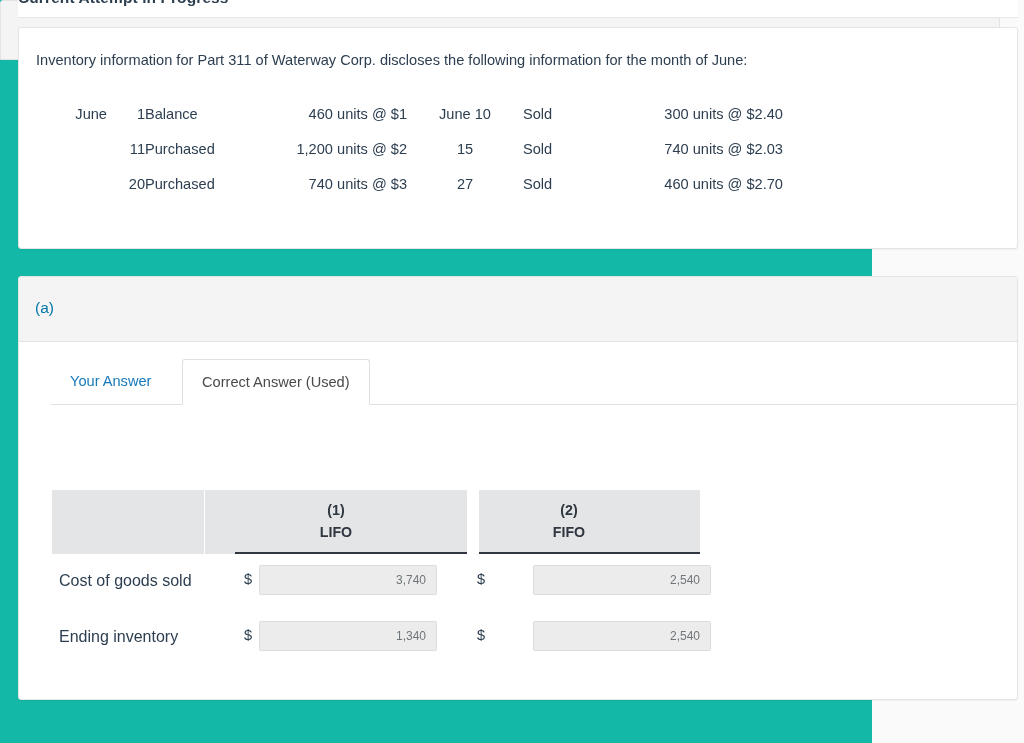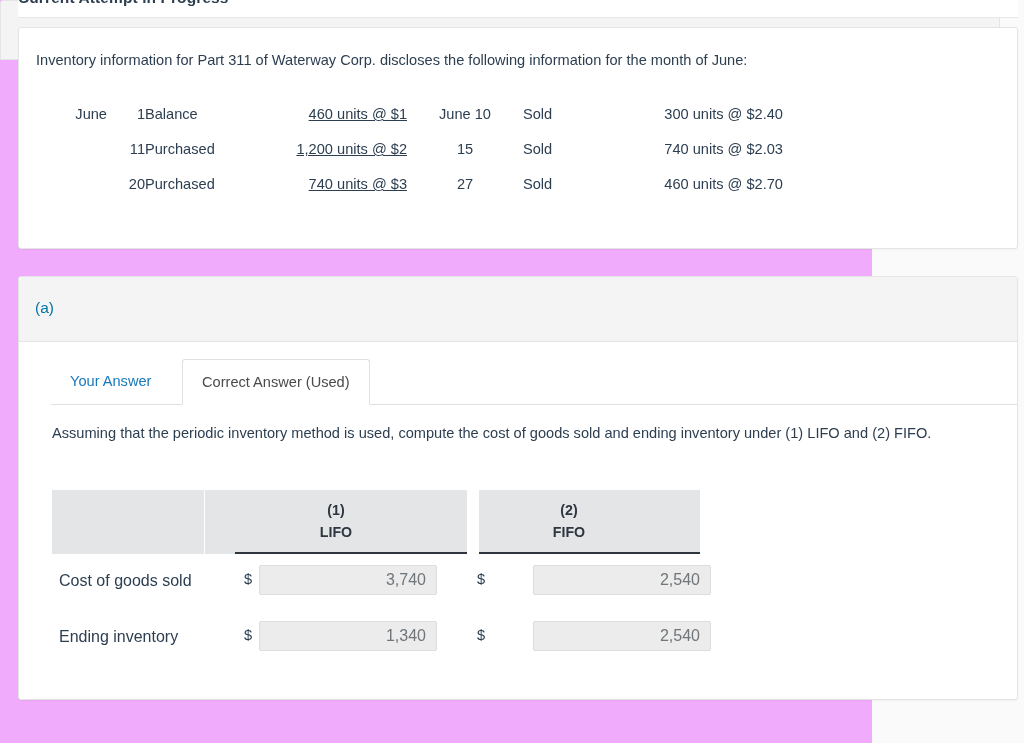--- a/index.html
+++ b/index.html
@@ -12,21 +12,21 @@
     overflow: hidden;
     background: #fafafa;
     font-family: "Liberation Sans", "DejaVu Sans", sans-serif;
     color: #2c3e50;
   }
 
   .page {
     position: relative;
     width: 872px;
     height: 743px;
-    background: #f0abfc;
+    background: #14b8a6;
   }
 
   
   .attempt-bar {
     position: absolute;
     left: 18px; top: -10px;
     width: 1000px;
     height: 28px;
     background: #ffffff;
   }
@@ -83,21 +83,21 @@
     font-size: 14.6px;
     color: #2c3e50;
     padding: 6px 0 13px 0;
     white-space: nowrap;
     vertical-align: top;
     margin-top: 48px;
   }
   .c-month   { width: 78px;  text-align: right; padding-right: 0px; }
   .c-day     { width: 38px;  text-align: right; padding-right: 0px; }
   .c-action  { width: 112px; text-align: left;  padding-left: 18px; }
-  .c-units   { width: 150px; text-align: right; text-decoration: underline; }
+  .c-units   { width: 150px; text-align: right; }
   .c-month2  { width: 116px; text-align: center; }
   .c-action2 { width: 100px; text-align: left; padding-left: 22px; }
   .c-units2  { width: 160px; text-align: right; padding-left: 22px; }
 
   
   #card-a {
     left: 18px;
     top: 276px;
     width: 1000px;
     height: 424px;
@@ -241,21 +241,21 @@
   .d2 { left: 425px; }
   .field {
     position: absolute;
     top: 11px;
     height: 30px;
     width: 178px;
     background: #ececec;
     border: 1px solid #dcdcdc;
     border-radius: 2px;
     font-family: "Liberation Sans", "DejaVu Sans", sans-serif;
-    font-size: 16px;
+    font-size: 12px;
     color: #6f7579;
     text-align: right;
     padding: 0 10px;
     line-height: 28px;
   }
   .f1 { left: 207px; }
   .f2 { left: 441px; margin-left: 40px; }
 
   
   #card-next {
@@ -318,21 +318,20 @@
     <div class="section-head">
       <div class="section-label">(a)</div>
     </div>
 
     <div class="tabs">
       <div class="tab-strip-line"></div>
       <div class="tab tab-active">Correct Answer (Used)</div>
       <div class="tab tab-inactive">Your Answer</div>
     </div>
 
-    <div class="prompt">Assuming that the periodic inventory method is used, compute the cost of goods sold and ending inventory under (1) LIFO and (2) FIFO.</div>
 
     <div class="ans-wrap">
 
       <div class="ans-head">
         <div class="hcell hcell-blank"></div>
         <div class="hcell hcell-1">
           <div class="hnum">(1)</div>
           <div class="hname">LIFO</div>
         </div>
         <div class="hcell hcell-2">

